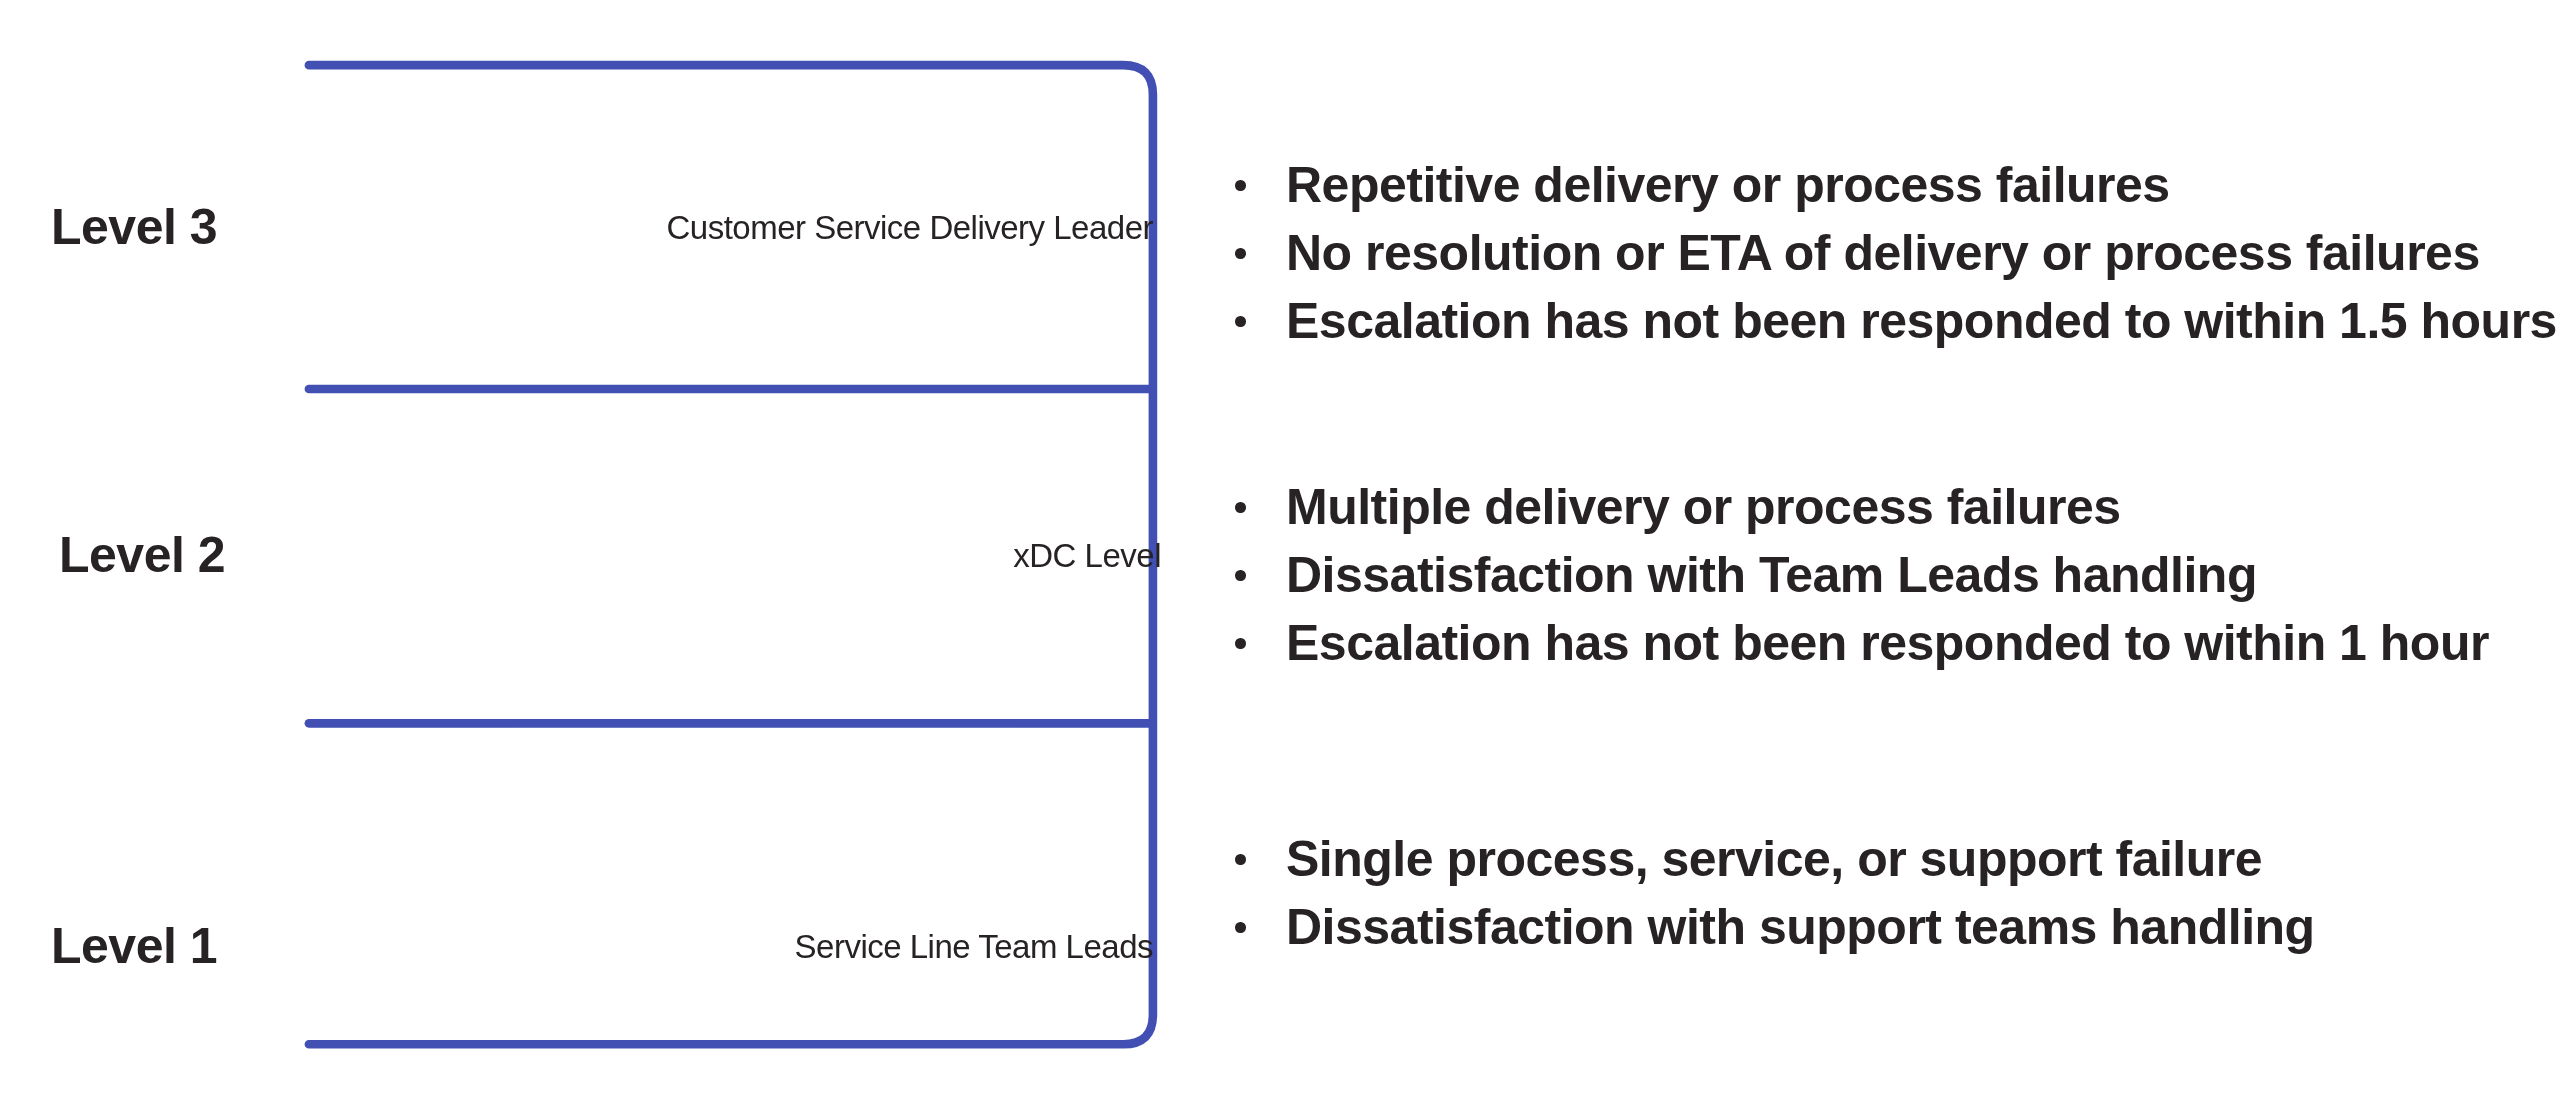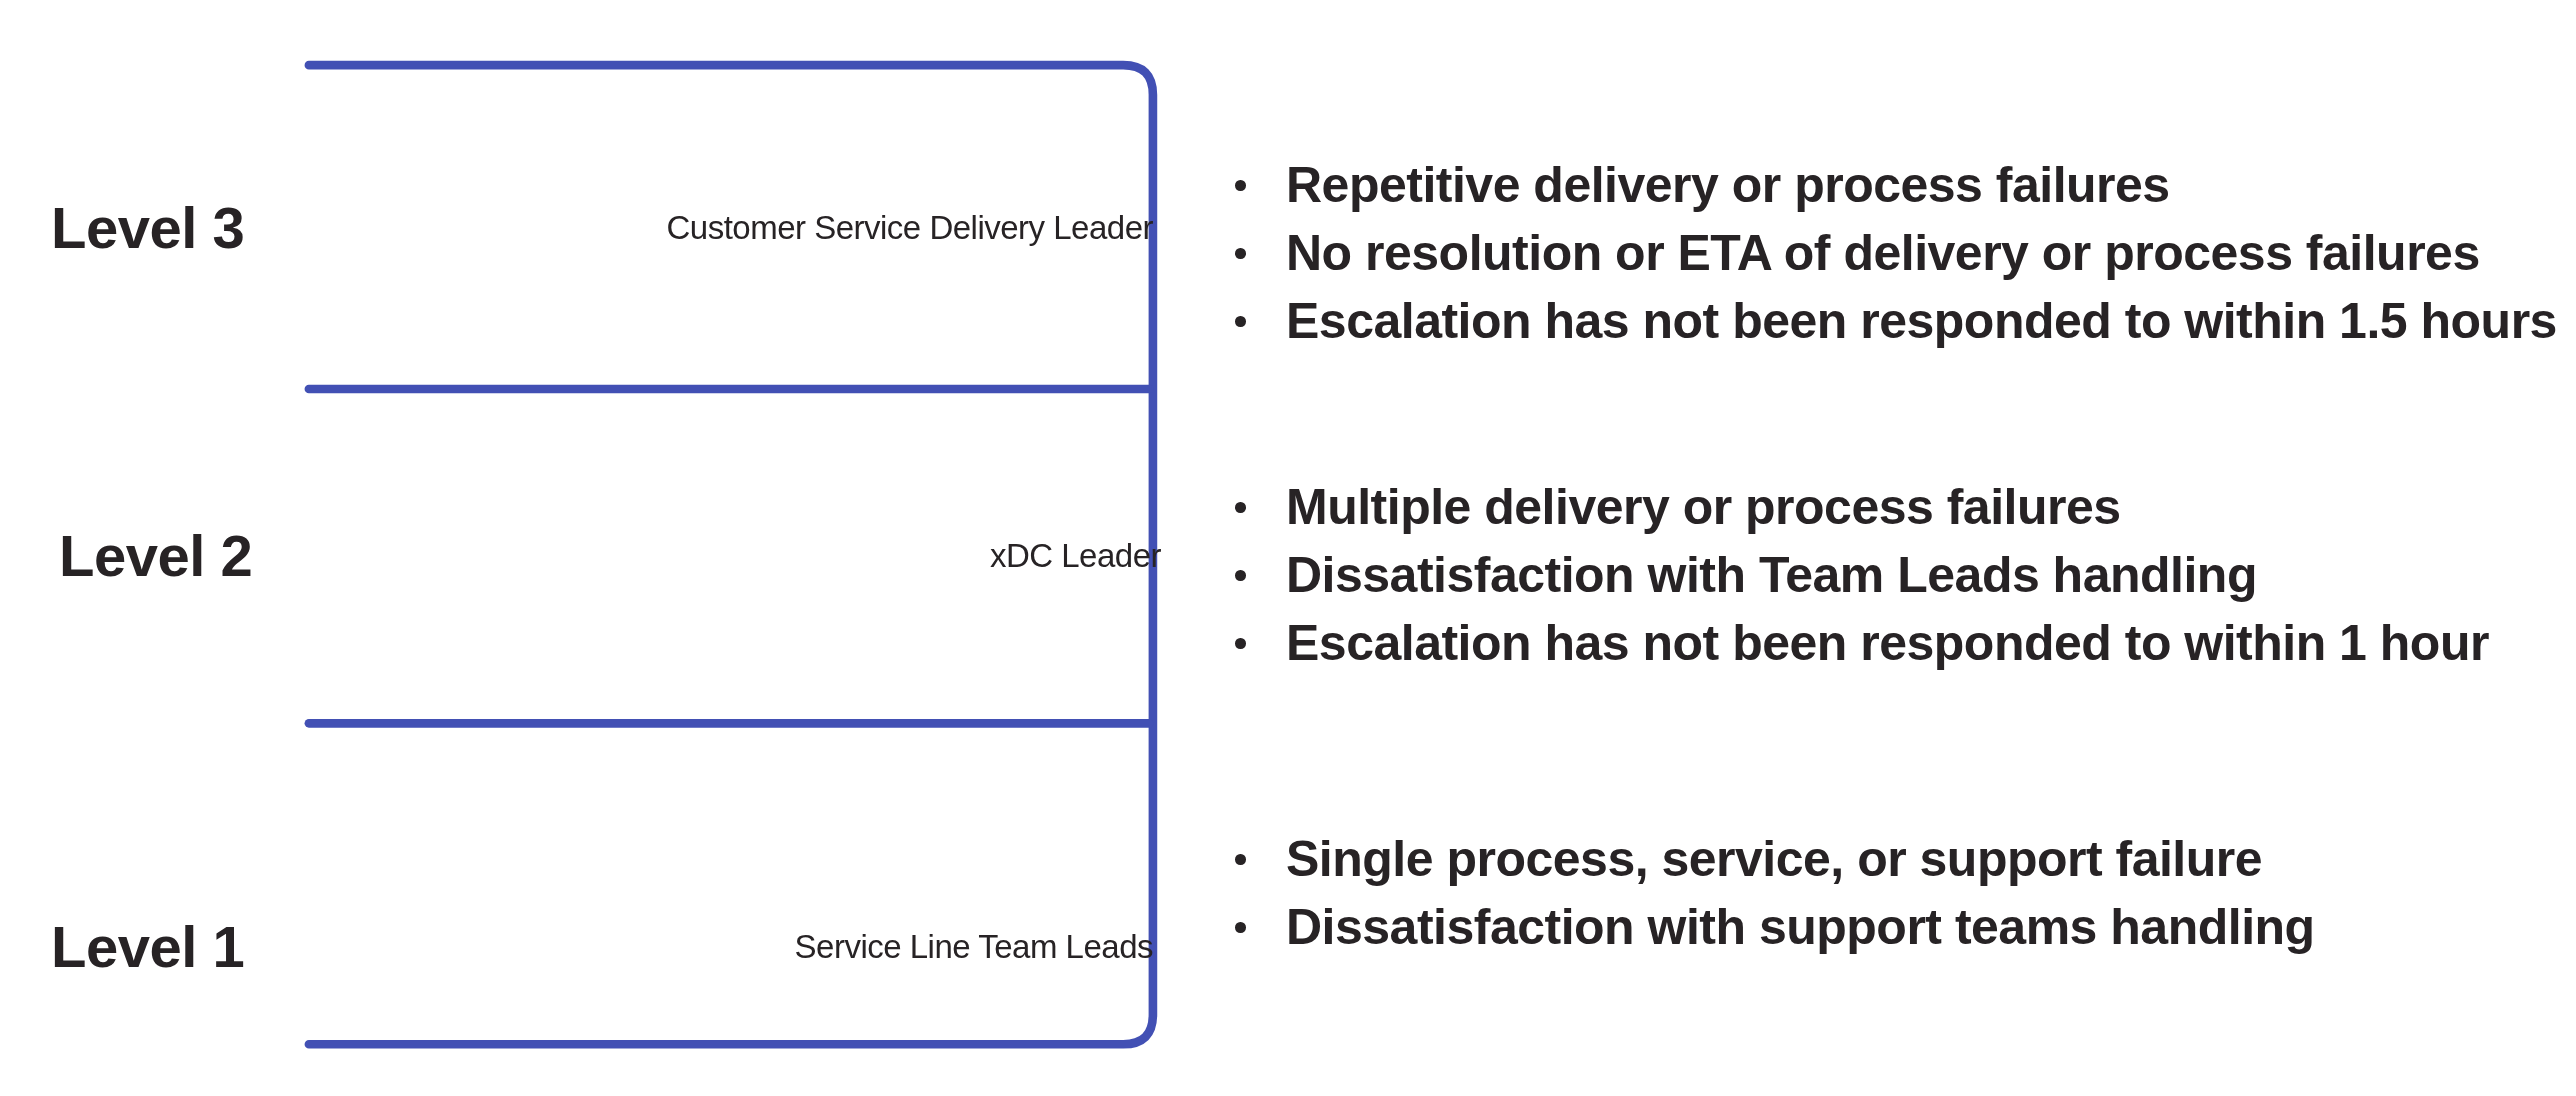--- a/index.html
+++ b/index.html
@@ -21,21 +21,21 @@
     left: 0;
     top: 0;
     width: 2576px;
     height: 1096px;
   }
   .level-label {
     position: absolute;
     left: 51px;
     height: 69px;
     line-height: 69px;
-    font-size: 58px;
+    font-size: 50px;
     font-weight: 700;
     letter-spacing: -0.5px;
     white-space: nowrap;
   }
   .level-title {
     position: absolute;
     left: 309px;
     width: 844px;
     height: 69px;
     line-height: 69px;
@@ -100,21 +100,21 @@
       <span class="dot"></span>
       <span>No resolution or ETA of delivery or process failures</span>
     </li>
     <li>
       <span class="dot"></span>
       <span>Escalation has not been responded to within 1.5 hours</span>
     </li>
   </ul>
 
   <div class="level-label label-l2">Level 2</div>
-  <div class="level-title title-l2">xDC Leader</div>
+  <div class="level-title title-l2">xDC Level</div>
   <ul class="bullets bullets-l2">
     <li>
       <span class="dot"></span>
       <span>Multiple delivery or process failures</span>
     </li>
     <li>
       <span class="dot"></span>
       <span>Dissatisfaction with Team Leads handling</span>
     </li>
     <li>

